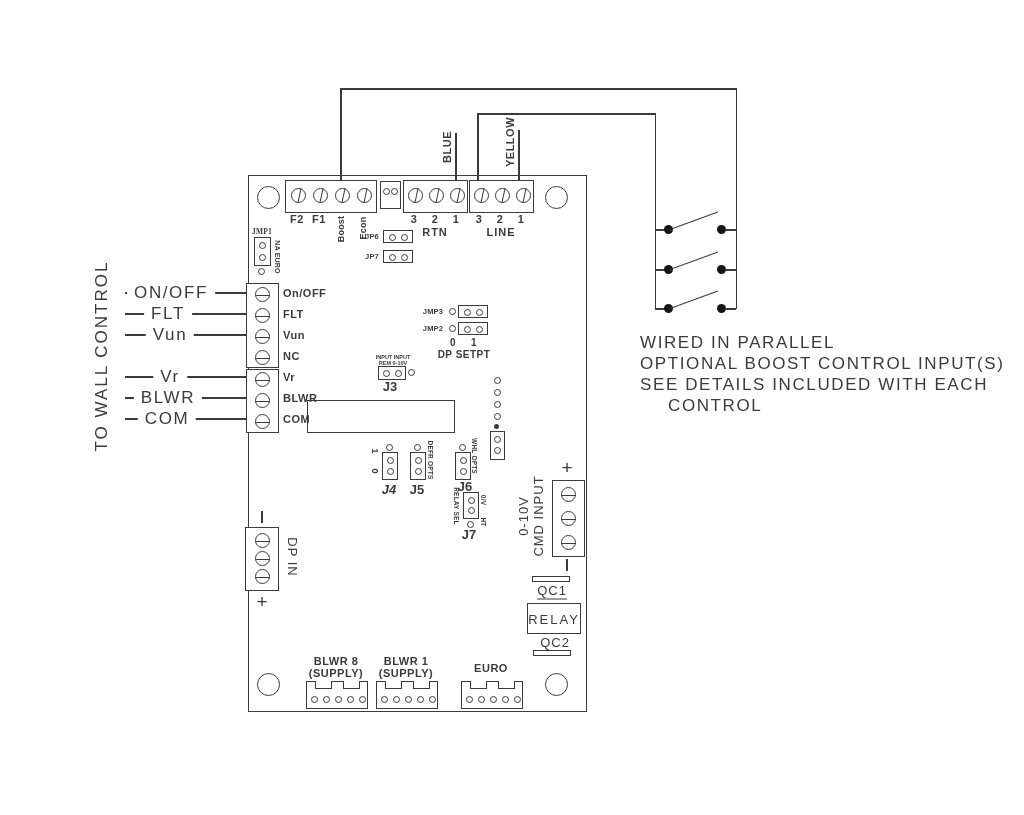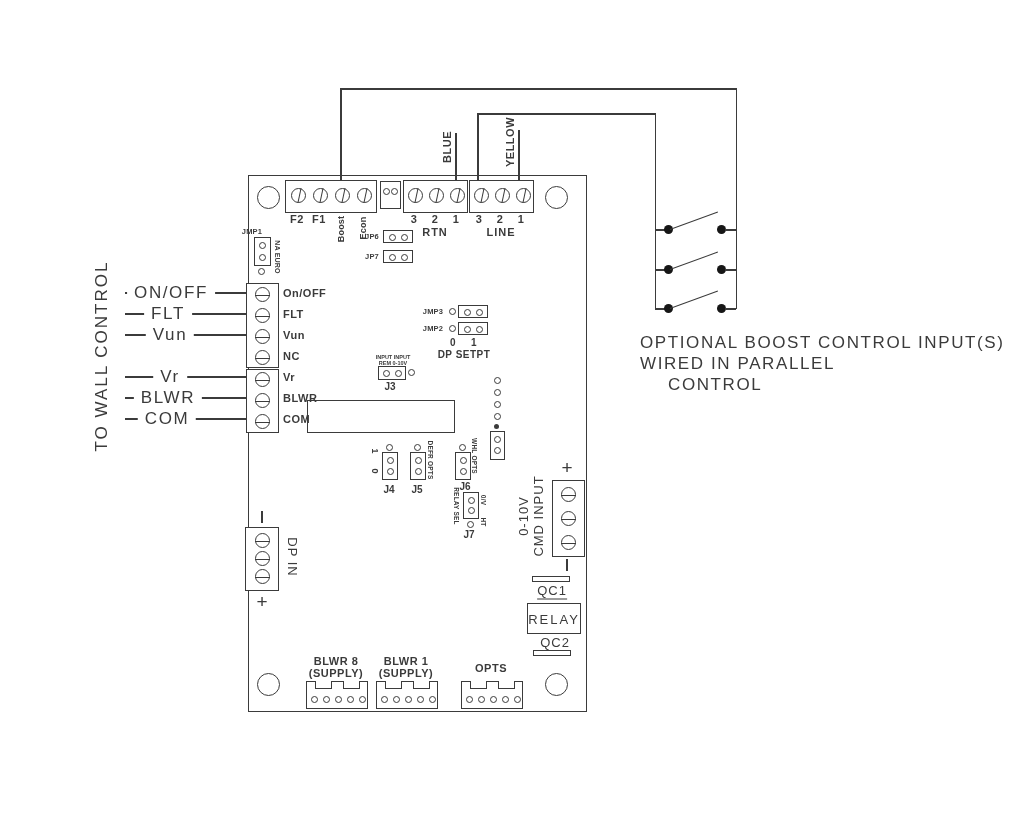--- a/index.html
+++ b/index.html
@@ -20,21 +20,21 @@
   .dot{background:#161616;border-radius:50%;width:9px;height:9px;}
   .blade{position:absolute;height:1.4px;width:51px;background:#3b3b3b;transform-origin:left center;transform:rotate(-20deg);}
   .pin{width:5px;height:5px;border:1.1px solid #3b3b3b;border-radius:50%;position:absolute;}
   .pindark{width:5px;height:5px;background:#3b3b3b;border-radius:50%;position:absolute;}
   .jbox{border:1.3px solid #3b3b3b;background:#fff;position:absolute;}
   .t-lg{font-size:25px;letter-spacing:4px;}
   .t-note{font-size:17px;letter-spacing:1.6px;line-height:21px;}
   .t-wall{font-size:17px;letter-spacing:1.6px;background:#fff;padding:0 7px;}
   .t-sm{font-size:11px;font-weight:bold;letter-spacing:0.5px;}
   .t-xs{font-size:7.5px;font-weight:bold;letter-spacing:0.2px;}
-  .t-j{font-size:10px;font-weight:bold;}
+  .t-j{font-size:13px;font-weight:bold;}
   .t-opts{font-size:6.5px;font-weight:bold;letter-spacing:0.2px;}
   .t-med{font-size:13px;letter-spacing:1px;}
   .t-tiny{font-size:5.5px;font-weight:bold;line-height:5.5px;letter-spacing:0;}
   .usc{border-bottom:1.3px solid #3b3b3b;padding-bottom:1px;}
   .tab{border:1.2px solid #3b3b3b;height:4px;width:36px;position:absolute;background:#fff;}
   .notch{position:absolute;top:-1px;width:15px;height:7px;border:1.2px solid #3b3b3b;border-top:none;background:#fff;}
   .plus{font-size:19px;font-weight:400;}
 </style>
 </head>
 <body>
@@ -64,22 +64,23 @@
   <div class="abs dot" style="left:717px;top:265px;"></div>
   <div class="abs wire hw" style="left:725px;top:269px;width:11px;"></div>
 
   <div class="abs wire hw" style="left:655px;top:308px;width:12px;"></div>
   <div class="abs dot" style="left:664px;top:304px;"></div>
   <div class="blade" style="left:670px;top:308px;"></div>
   <div class="abs dot" style="left:717px;top:304px;"></div>
   <div class="abs wire hw" style="left:725px;top:308px;width:11px;"></div>
 
   <div class="abs t-note" style="left:640px;top:332px;">
+    <div>WIRED IN PARALLEL</div>
     <div>OPTIONAL BOOST CONTROL INPUT(S)</div>
-    <div>WIRED IN PARALLEL</div>
+    <div>SEE DETAILS INCLUDED WITH EACH</div>
     <div style="padding-left:28px;">CONTROL</div>
   </div>
 
   <div class="ctr ccw t-note" style="left:101px;top:356px;letter-spacing:2px;">TO WALL CONTROL</div>
 
   <div class="abs wire hw" style="left:125px;top:292px;width:131px;"></div>
   <div class="ctr t-wall" style="left:171px;top:293px;">ON/OFF</div>
   <div class="abs wire hw" style="left:125px;top:313px;width:131px;"></div>
   <div class="ctr t-wall" style="left:168px;top:314px;">FLT</div>
   <div class="abs wire hw" style="left:125px;top:334px;width:131px;"></div>
@@ -124,21 +125,21 @@
   <div class="ctr ccw t-xs" style="left:363px;top:228px;font-size:9px;">Econ</div>
   <div class="ctr t-sm" style="left:414px;top:219px;">3</div>
   <div class="ctr t-sm" style="left:435px;top:219px;">2</div>
   <div class="ctr t-sm" style="left:456px;top:219px;">1</div>
   <div class="ctr t-sm" style="left:435px;top:232px;letter-spacing:1px;">RTN</div>
   <div class="ctr t-sm" style="left:479px;top:219px;">3</div>
   <div class="ctr t-sm" style="left:500px;top:219px;">2</div>
   <div class="ctr t-sm" style="left:521px;top:219px;">1</div>
   <div class="ctr t-sm" style="left:501px;top:232px;letter-spacing:1px;">LINE</div>
 
-  <div class="ctr t-xs" style="left:252px;top:231px;">JMP1</div>
+  <div class="ctr t-xs" style="left:262px;top:231px;font-family:Liberation Serif, serif;">JMP1</div>
   <div class="jbox" style="left:254px;top:237px;width:15px;height:27px;">
     <div class="pin" style="left:4px;top:4px;"></div>
     <div class="pin" style="left:4px;top:16px;"></div>
   </div>
   <div class="pin" style="left:258px;top:268px;"></div>
   <div class="ctr cw t-xs" style="left:277px;top:257px;font-size:7px;">NA EURO</div>
 
   <div class="ctr t-xs" style="left:372px;top:236px;">JP6</div>
   <div class="jbox" style="left:383px;top:230px;width:28px;height:11px;">
     <div class="pin" style="left:5px;top:2.5px;"></div>
@@ -189,21 +190,21 @@
     <div class="pin" style="left:3px;top:15px;"></div>
   </div>
 
   <div class="pin" style="left:386px;top:444px;"></div>
   <div class="ctr cw t-opts" style="left:375px;top:451px;font-size:9px;">1</div>
   <div class="jbox" style="left:382px;top:452px;width:14px;height:26px;">
     <div class="pin" style="left:3.5px;top:4px;"></div>
     <div class="pin" style="left:3.5px;top:15px;"></div>
   </div>
   <div class="ctr cw t-opts" style="left:375px;top:471px;font-size:9px;">0</div>
-  <div class="ctr t-j" style="left:389px;top:489px;">J4</div>
+  <div class="ctr t-j" style="left:389px;top:489px;font-style:italic;">J4</div>
 
   <div class="pin" style="left:414px;top:444px;"></div>
   <div class="jbox" style="left:410px;top:452px;width:14px;height:26px;">
     <div class="pin" style="left:3.5px;top:4px;"></div>
     <div class="pin" style="left:3.5px;top:15px;"></div>
   </div>
   <div class="ctr cw t-opts" style="left:430px;top:460px;">DEFR OPTS</div>
   <div class="ctr t-j" style="left:417px;top:489px;">J5</div>
 
   <div class="pin" style="left:459px;top:444px;"></div>
@@ -289,21 +290,21 @@
   <div class="abs tblock" style="left:376px;top:681px;width:60px;height:26px;">
     <div class="notch" style="left:8px;"></div>
     <div class="notch" style="left:36px;"></div>
     <div class="pin" style="left:4px;top:14px;"></div>
     <div class="pin" style="left:16px;top:14px;"></div>
     <div class="pin" style="left:28px;top:14px;"></div>
     <div class="pin" style="left:40px;top:14px;"></div>
     <div class="pin" style="left:52px;top:14px;"></div>
   </div>
 
-  <div class="ctr t-sm" style="left:491px;top:668px;">OPTS</div>
+  <div class="ctr t-sm" style="left:491px;top:668px;">EURO</div>
   <div class="abs tblock" style="left:461px;top:681px;width:60px;height:26px;">
     <div class="notch" style="left:8px;"></div>
     <div class="notch" style="left:36px;"></div>
     <div class="pin" style="left:4px;top:14px;"></div>
     <div class="pin" style="left:16px;top:14px;"></div>
     <div class="pin" style="left:28px;top:14px;"></div>
     <div class="pin" style="left:40px;top:14px;"></div>
     <div class="pin" style="left:52px;top:14px;"></div>
   </div>
 

